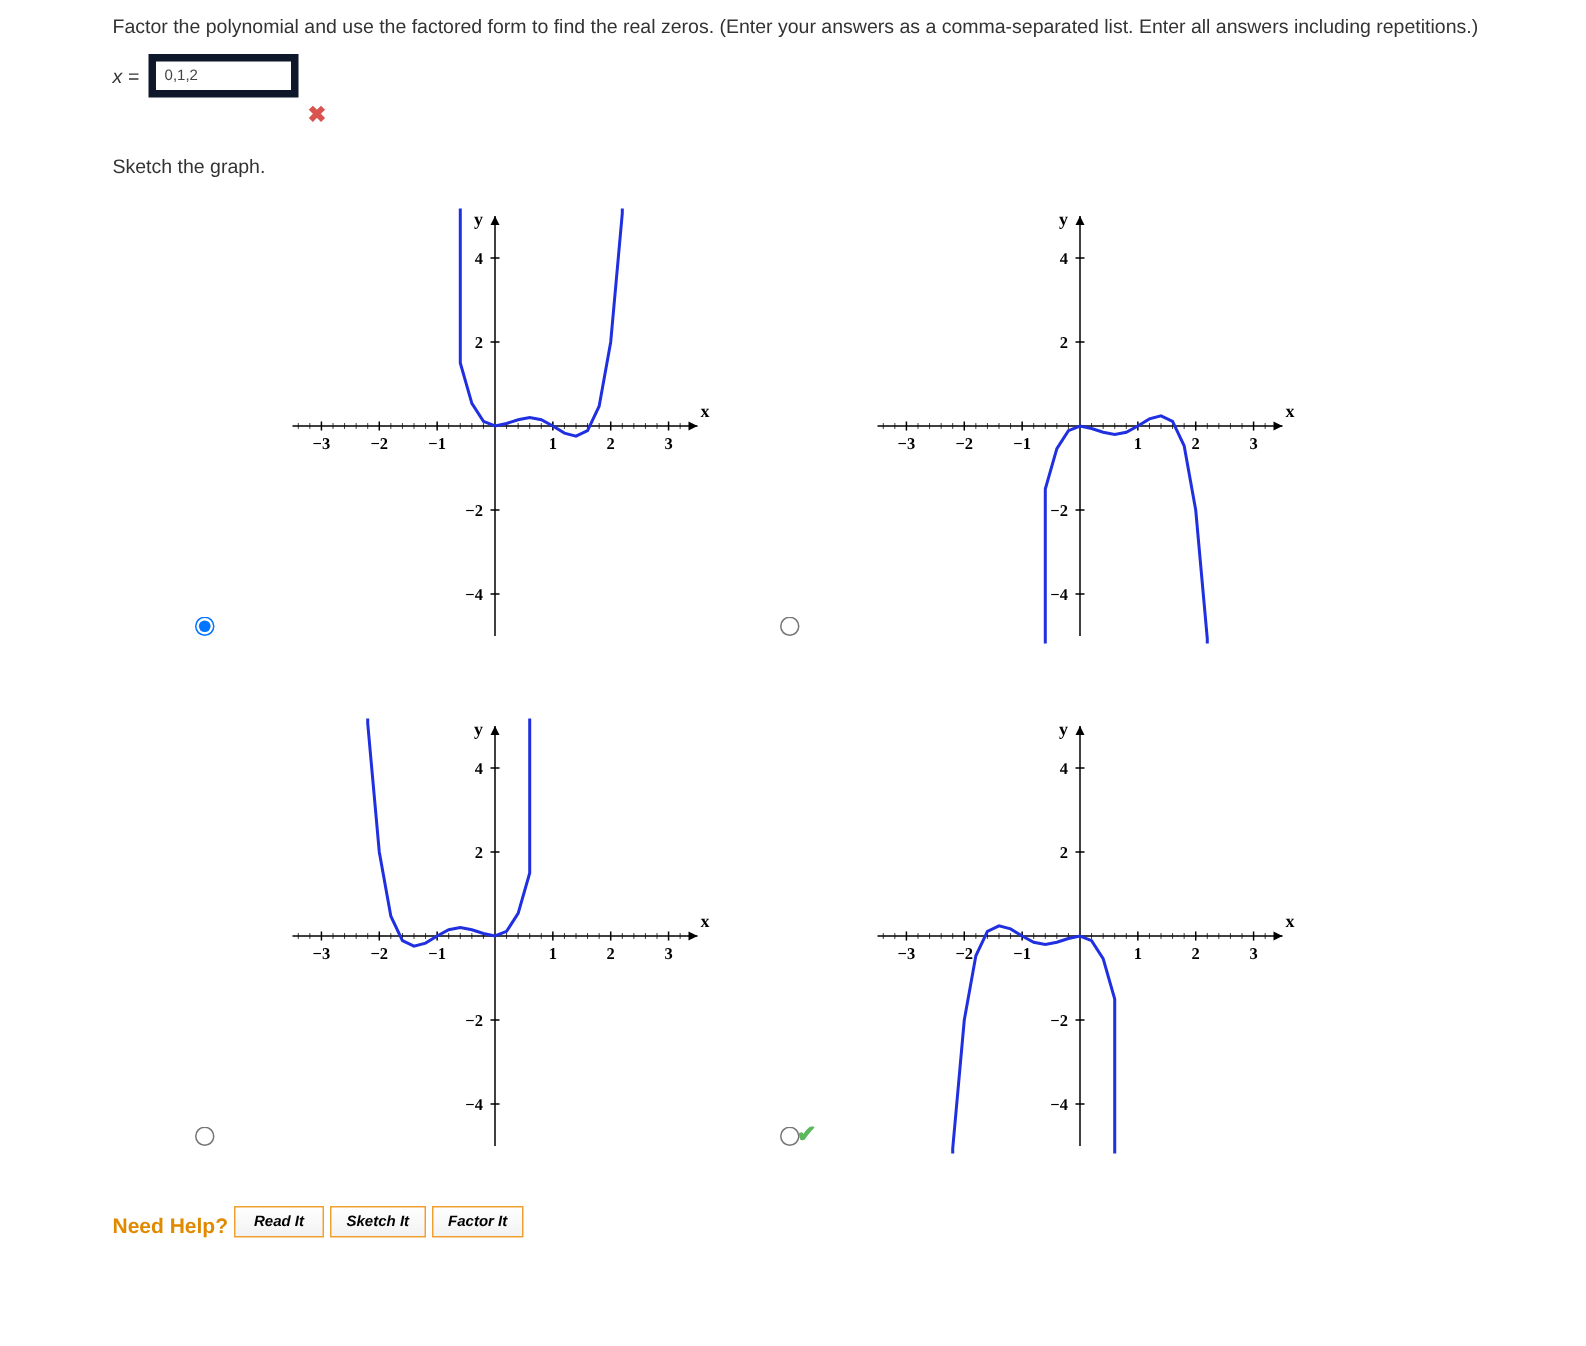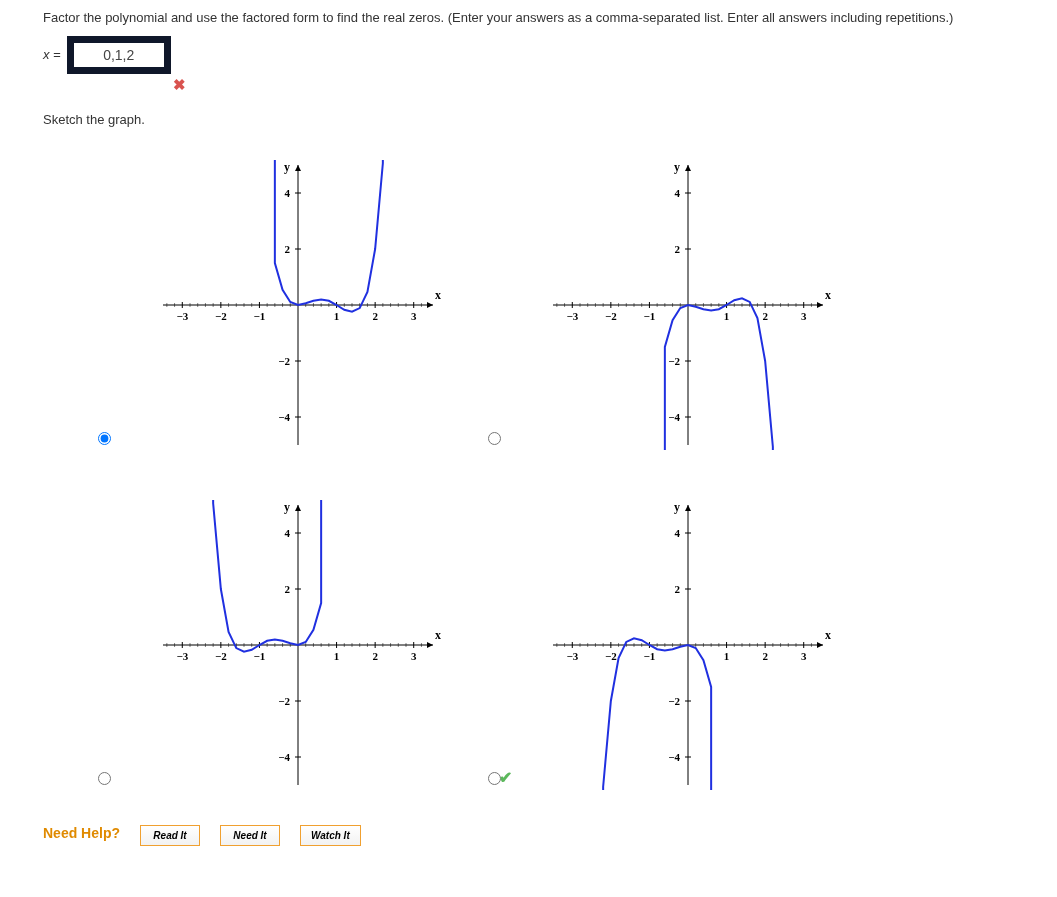--- a/index.html
+++ b/index.html
@@ -7,59 +7,58 @@
   font-size: 13px;
   color: #333;
   margin: 0;
   padding: 0;
   background: #fff;
 }
 .page {
   width: 1057px;
   height: 884px;
   position: relative;
-  padding: 8px 0 0 43px;
+  padding: 8px 0 0 75px;
   box-sizing: border-box;
 }
 .question-text {
   font-size: 13px;
   line-height: 1.5;
 }
 .equation {
   font-style: italic;
   margin: 6px 0 6px 58px;
 }
 .answer-row {
   margin: 8px 0 2px 0;
   display: flex;
   align-items: center;
   gap: 6px;
 }
 .answer-input {
-  border: 7px solid #0f172a;
+  border: 5px solid #0f172a;
   padding: 4px 6px;
   width: 78px;
-  font-size: 14px;
+  font-size: 10px;
   color: #444;
-  text-align: center;
 }
 .mark-wrong {
   color: #d9534f;
   font-weight: bold;
   font-size: 15px;
   margin-left: 130px;
   margin-top: 2px;
 }
 .mark-correct {
   color: #5cb85c;
   font-weight: bold;
   font-size: 16px;
 }
 .section-label {
-  margin: 18px 0 18px 0;
+  margin: 18px 0 6px 0;
 }
 .graph-grid {
   display: grid;
   grid-template-columns: 390px 390px;
   grid-template-rows: 330px 330px;
   column-gap: 0;
   row-gap: 10px;
   margin-left: 50px;
 }
 .graph-option {
@@ -69,22 +68,22 @@
   position: absolute;
   left: 0;
   bottom: 30px;
 }
 .graph-svg {
   display: block;
 }
 .help-row {
   margin-top: 10px;
   display: flex;
-  align-items: flex-start;
-  gap: 20px;
+  align-items: flex-end;
+  gap: 4px;
 }
 .help-label {
   color: #e08a00;
   font-weight: bold;
   font-size: 14px;
 }
 .help-btn {
   background: linear-gradient(#fff,#f2f2f2);
   border: 1px solid #f0a030;
   font-size: 10px;
@@ -357,17 +356,17 @@
             <text x="161" y="26" font-size="12" font-family="serif" font-weight="bold">y</text>
             <path d="M90.14285714285714,305 L90.14285714285714,301.67999999999995 L97.85714285714286,216 L105.57142857142857,173.15999999999997 L113.28571428571428,156.92 L121,153.28 L128.71428571428572,155.24 L136.42857142857144,160 L144.14285714285717,164.20000000000002 L151.85714285714283,165.6 L159.57142857142858,164.20000000000002 L167.28571428571428,161.68 L175,160 L182.71428571428572,163.08 L190.42857142857144,175.12 L198.1428571428571,202  L198.1428571428571,305" fill="none" stroke="#2030e0" stroke-width="2"></path>
           </svg>
         </div>
       </div>
     </div>
 
 <div class="help-row">
   <span class="help-label">Need Help?</span>
   <button class="help-btn">Read It</button>
-  <button class="help-btn">Need It</button>
-  <button class="help-btn">Watch It</button>
+  <button class="help-btn">Sketch It</button>
+  <button class="help-btn">Factor It</button>
 </div>
 
 </div>
 
 </body></html>

